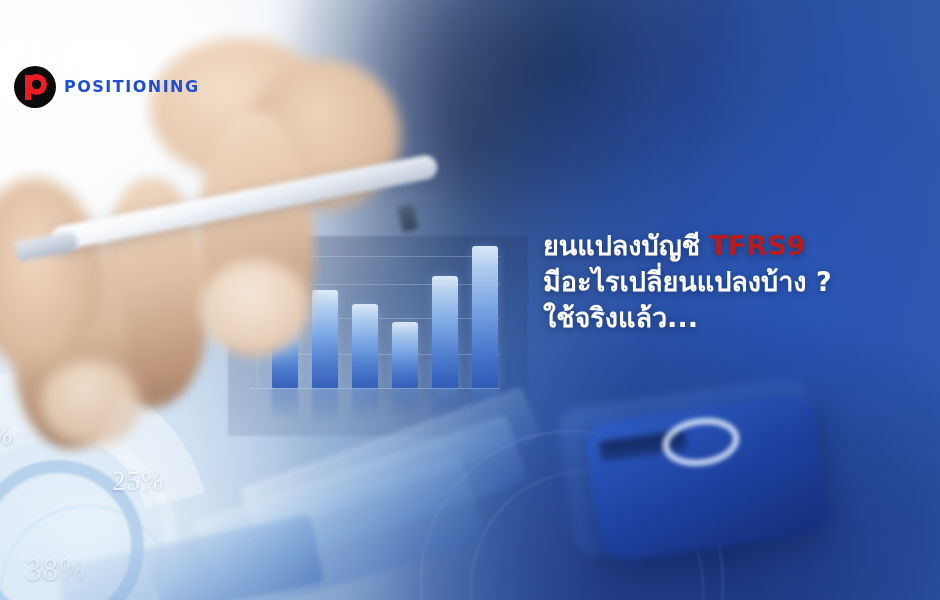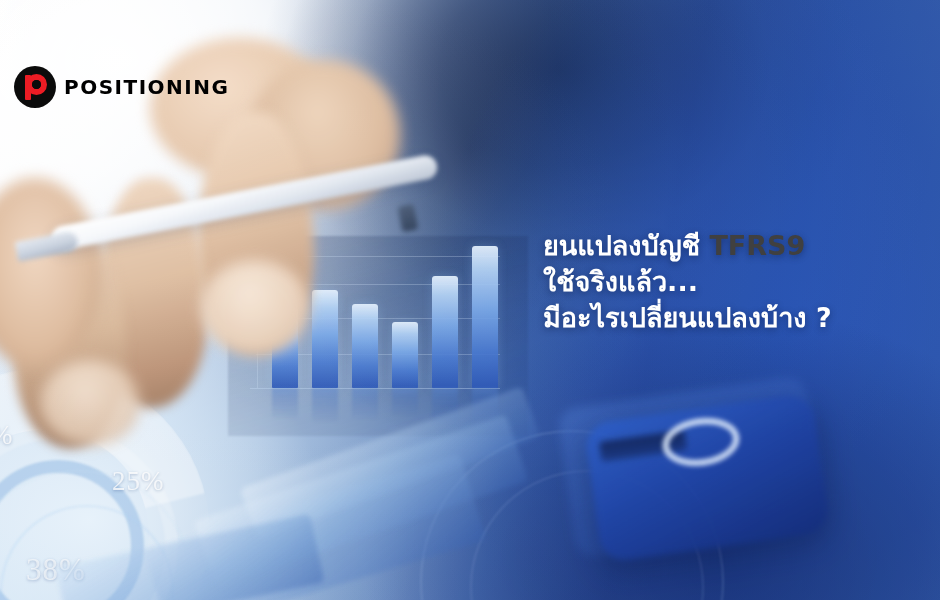--- a/index.html
+++ b/index.html
@@ -319,41 +319,41 @@
   .logo-mark .p-dot {
     position: absolute;
     left: 18px; top: 14px;
     width: 9px; height: 9px;
     border-radius: 50%;
     background: #0b0b0b;
   }
   .logo-text {
     font-family: "DejaVu Sans", sans-serif;
     font-weight: 700;
-    font-size: 20px;
+    font-size: 16px;
     letter-spacing: 1.5px;
-    color: #000000;
+    color: #1d4ed8;
     line-height: 1;
     white-space: nowrap;
   }
 
   
   .headline {
     position: absolute;
     left: 543px; top: 228px;
     width: 390px;
     line-height: 1.34;
     font-family: "DejaVu Sans", sans-serif;
     font-weight: 700;
     font-size: 27px;
     color: #ffffff;
     text-shadow: 0 2px 7px rgba(8,22,60,0.45);
   }
   .headline .hl-line { display:block; white-space: nowrap; }
-  .hl-accent { color: #404040; }
+  .hl-accent { color: #b91c1c; }
 
   
   .grain {
     background: radial-gradient(ellipse 900px 600px at 300px 200px, rgba(255,255,255,0.05), rgba(0,0,0,0.05) 75%);
     mix-blend-mode: overlay;
     pointer-events: none;
   }
 </style>
 </head>
 <body>
@@ -439,17 +439,17 @@
     <div class="logo-mark">
       <div class="p-stem"></div>
       <div class="p-bowl"></div>
       <div class="p-dot"></div>
     </div>
     <div class="logo-text">POSITIONING</div>
   </div>
 
   <div class="headline">
     <span class="hl-line"><span>ยนแปลงบัญชี </span><span class="hl-accent">TFRS9</span></span>
+    <span class="hl-line">มีอะไรเปลี่ยนแปลงบ้าง  ?</span>
     <span class="hl-line">ใช้จริงแล้ว...</span>
-    <span class="hl-line">มีอะไรเปลี่ยนแปลงบ้าง  ?</span>
   </div>
 
 </div>
 
 </body></html>

